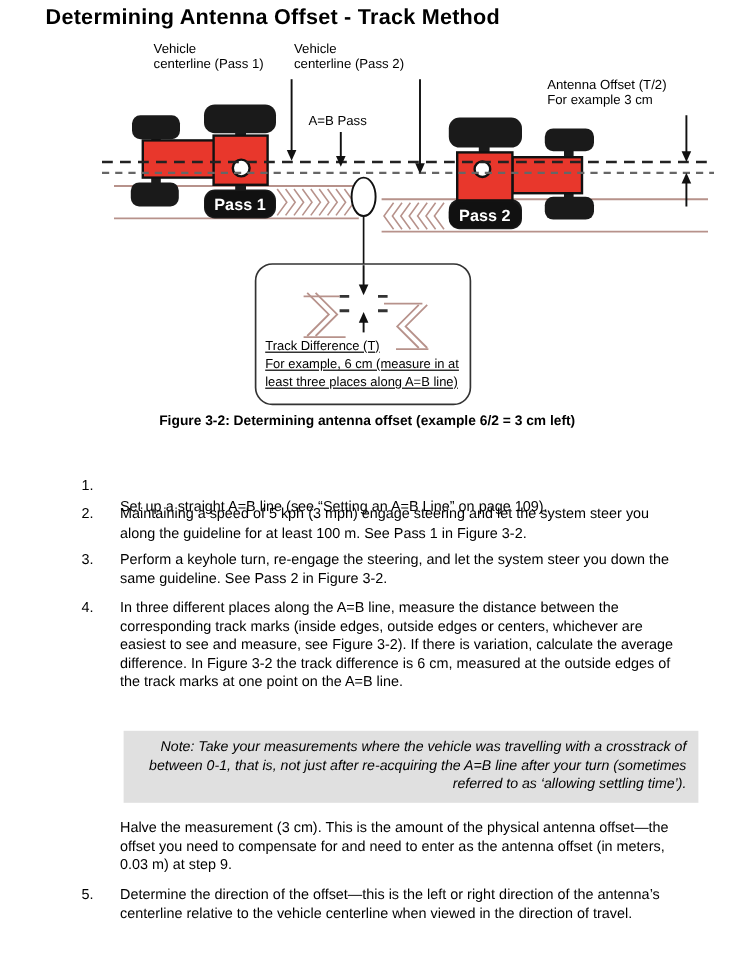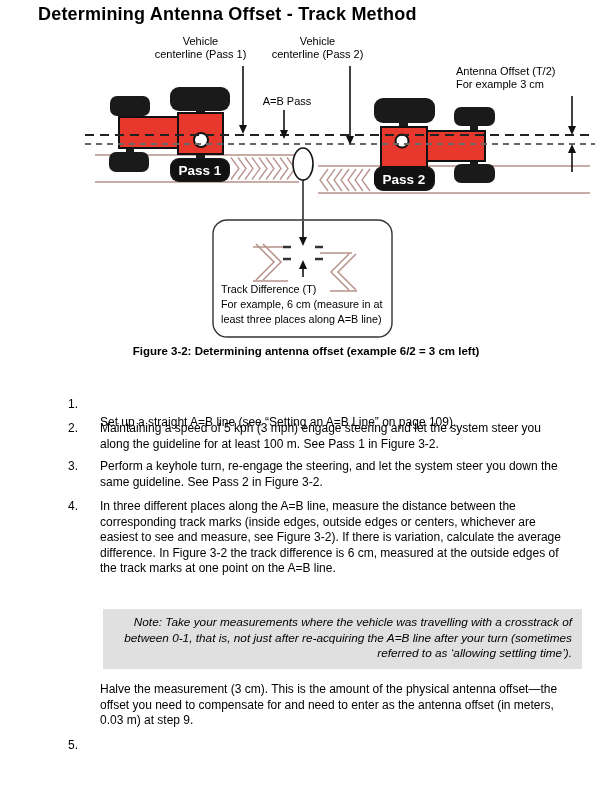--- a/index.html
+++ b/index.html
@@ -3,28 +3,28 @@
 <meta charset="utf-8">
 <style>
   * { margin:0; padding:0; box-sizing:border-box; }
   html,body { background:#fff; }
   .page {
     position:relative; width:612px; height:809px; background:#fff;
     font-family:"Liberation Sans", sans-serif; color:#000; overflow:hidden;
   }
   .abs { position:absolute; }
   .title { left:38px; top:4px; font-size:18px; font-weight:bold; letter-spacing:0.2px; }
-  .diag-label { font-size:11px; line-height:13px; text-align:center; white-space:pre-line; }
+  .diag-label { font-size:11px; line-height:13px; white-space:pre-line; }
   .diag-label-left { text-align:left; }
   .badge {
     background:var(--badge_bg,#111); color:#fff; border-radius:9px;
     font-size:13.5px; font-weight:bold; text-align:center;
     display:flex; align-items:center; justify-content:center;
   }
-  .callout-text { font-size:10.8px; line-height:15px; white-space:pre-line; }
+  .callout-text { font-size:10.8px; line-height:15px; white-space:pre-line;text-decoration:underline; }
   .caption { left:0; top:345px; width:612px; text-align:center; font-size:11.5px; font-weight:bold; }
   .intro { left:40px; top:373px; font-size:12px; }
   .step-num { font-size:12px; width:24px; }
   .step-text { font-size:12px; line-height:15.5px; width:472px; }
   .note-box {
     left:103px; top:609px; width:479px; background:var(--note_bg,#e0e0e0);
     padding:6px 10px 7px 9px; font-size:11.8px; line-height:15.5px; font-style:italic;text-align:right;
   }
   .para { font-size:12px; line-height:15.5px; }
   svg .tan { stroke:var(--track_tan,#b7928b); fill:none; }
@@ -162,14 +162,15 @@
   <div class="abs step-num" style="left:68px;top:499px">4.</div>
   <div class="abs step-text" style="left:100px;top:499px">In three different places along the A=B line, measure the distance between the corresponding track marks (inside edges, outside edges or centers, whichever are easiest to see and measure, see Figure 3-2). If there is variation, calculate the average difference. In Figure 3-2 the track difference is 6 cm, measured at the outside edges of the track marks at one point on the A=B line.</div>
 
   <div class="abs note-box">
     <span>Note: Take your measurements where the vehicle was travelling with a crosstrack of between 0-1, that is, not just after re-acquiring the A=B line after your turn (sometimes referred to as ‘allowing settling time’).</span>
   </div>
 
   <div class="abs para" style="left:100px;top:682px;width:472px">Halve the measurement (3 cm). This is the amount of the physical antenna offset—the offset you need to compensate for and need to enter as the antenna offset (in meters, 0.03 m) at step 9.</div>
 
   <div class="abs step-num" style="left:68px;top:738px">5.</div>
+  <div class="abs step-text" style="left:100px;top:738px">Determine the direction of the offset—this is the left or right direction of the antenna’s centerline relative to the vehicle centerline when viewed in the direction of travel.</div>
 
 </div>
 
 </body></html>

